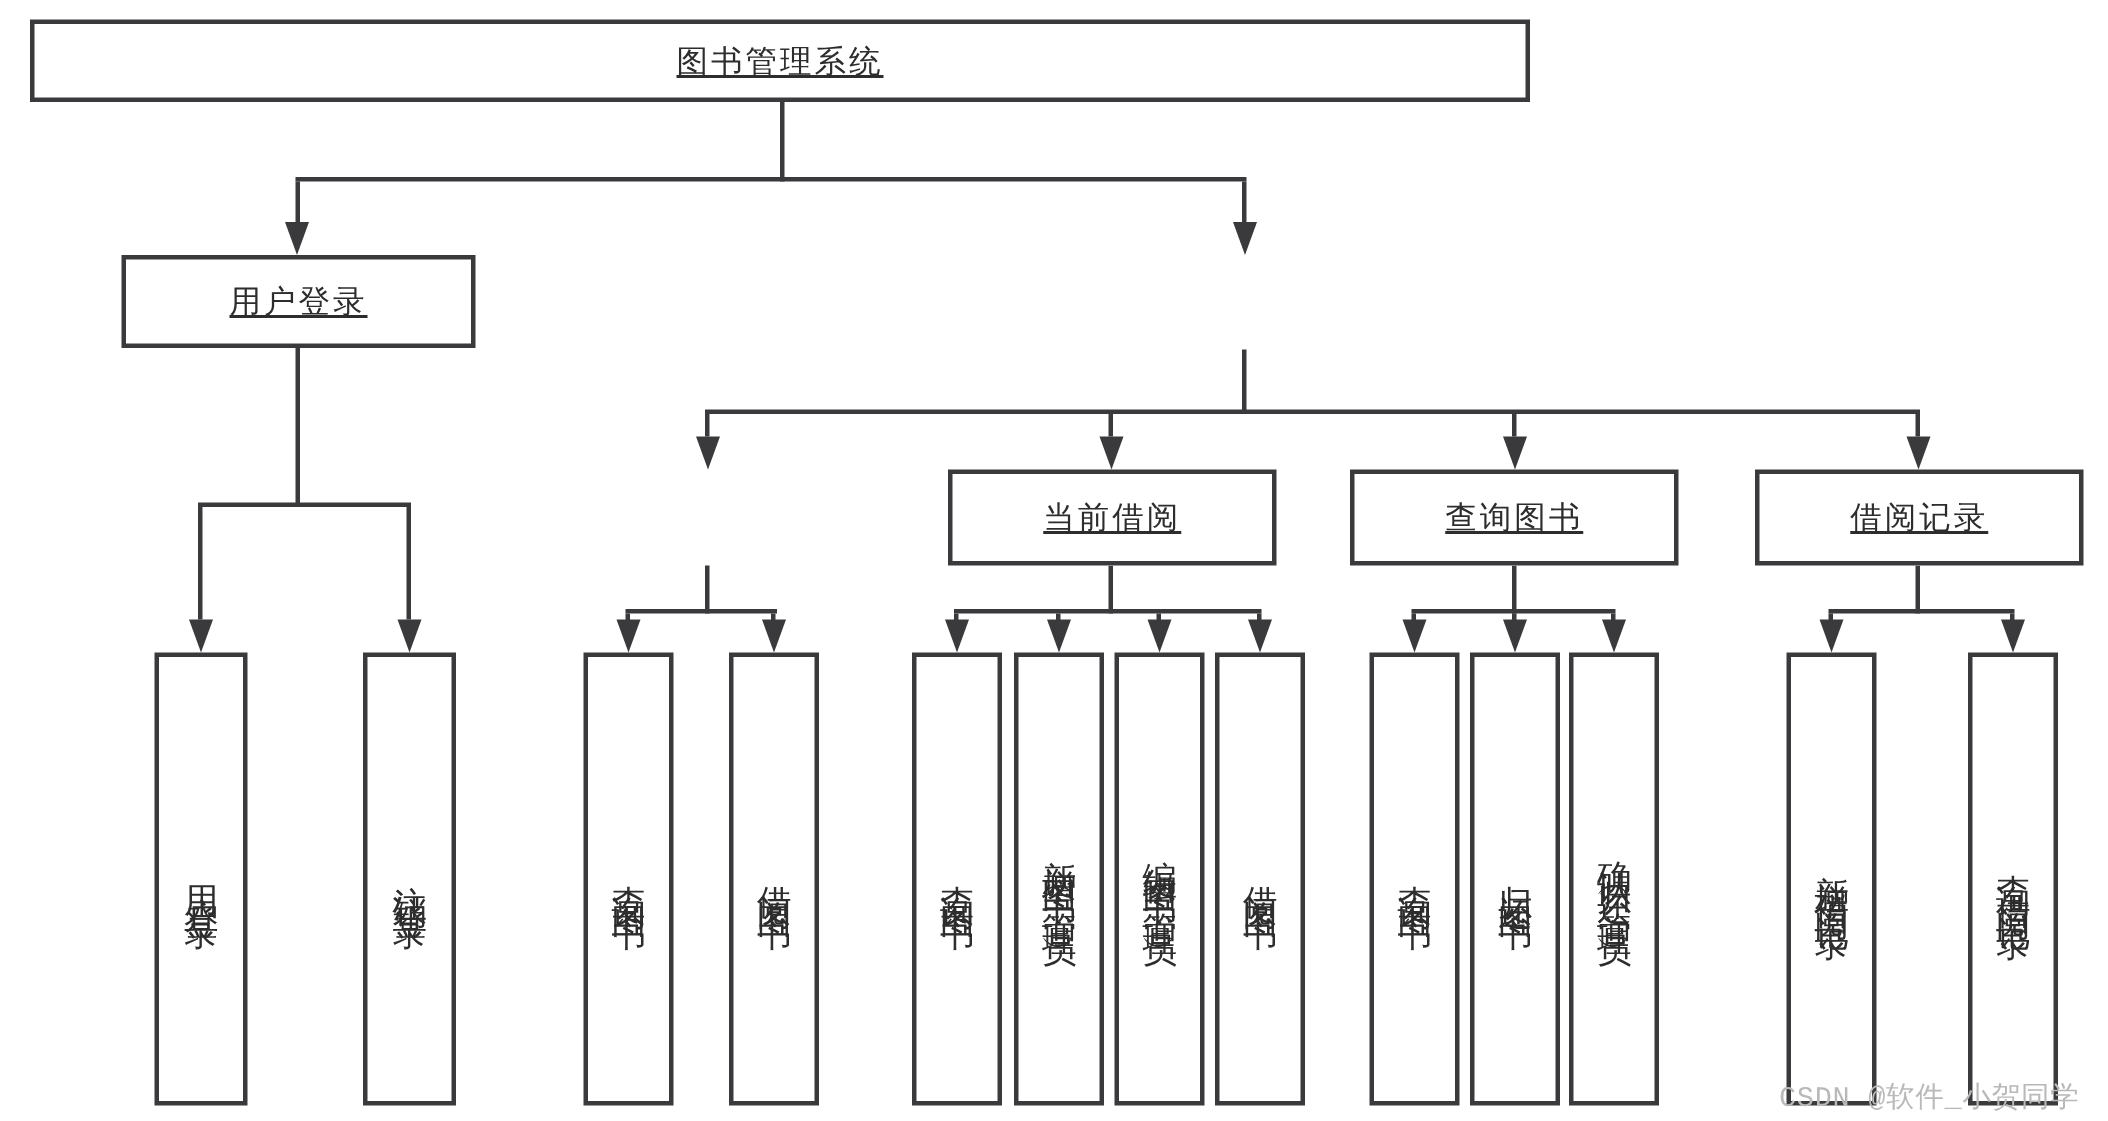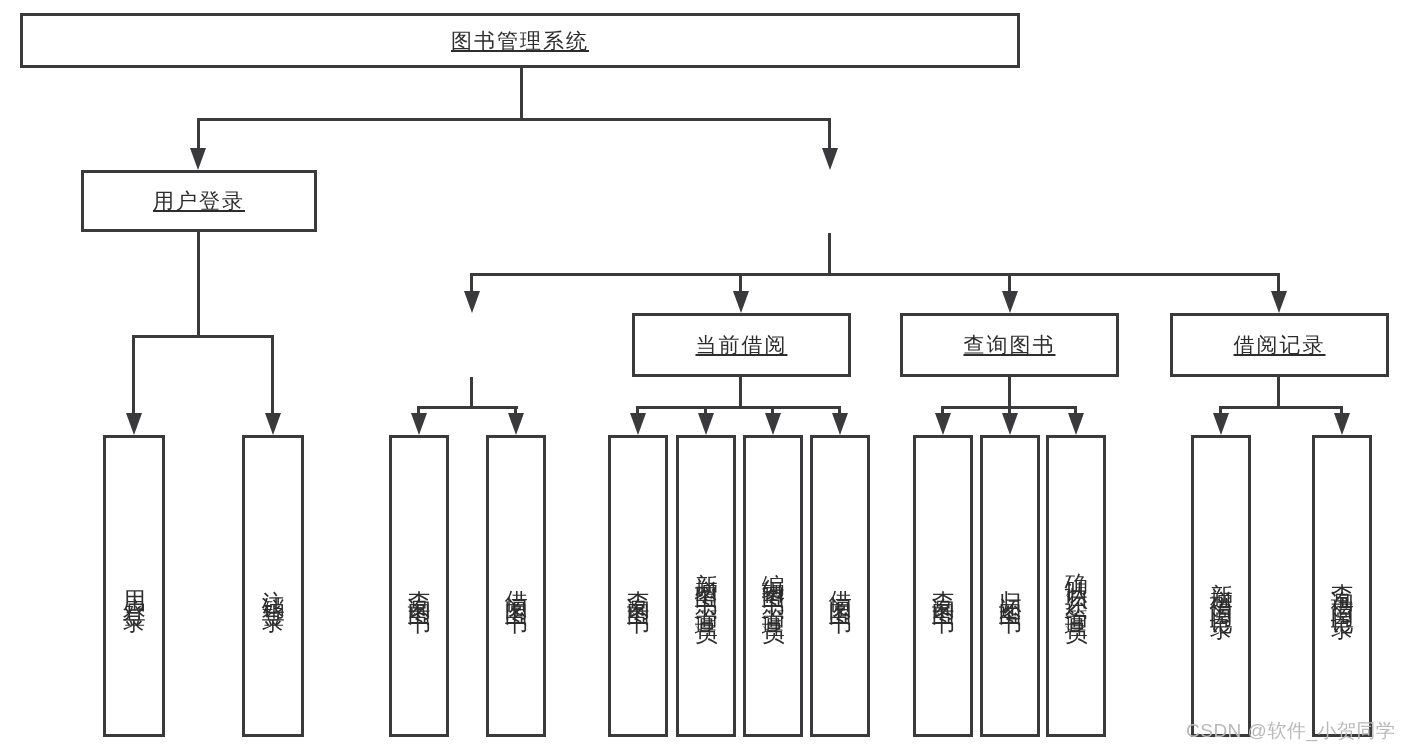--- a/index.html
+++ b/index.html
@@ -52,20 +52,21 @@
     z-index:3;
   }
   .watermark{
     position:absolute;
     left:1186px;top:718px;
     font-size:19px;
     color:var(--watermark);
     letter-spacing:0.5px;
     white-space:nowrap;
     z-index:6;
+    font-family:Liberation Mono, monospace;
   }
 </style>
 </head>
 <body>
 
 <div class="canvas">
 
   <div class="box" style="left:20px;top:13px;width:1000px;height:55px">
     <span class="lbl">图书管理系统</span>
   </div>

